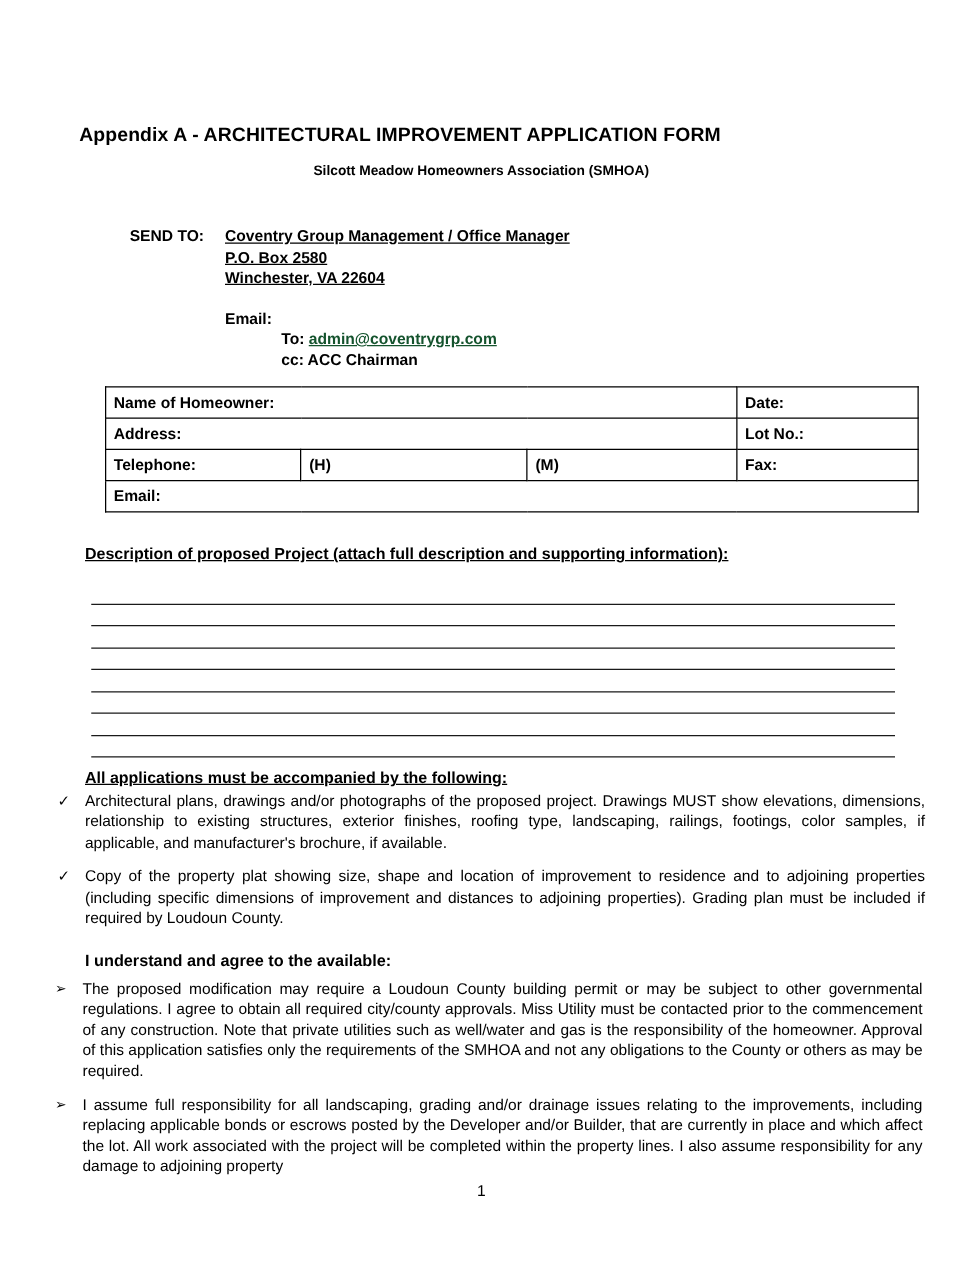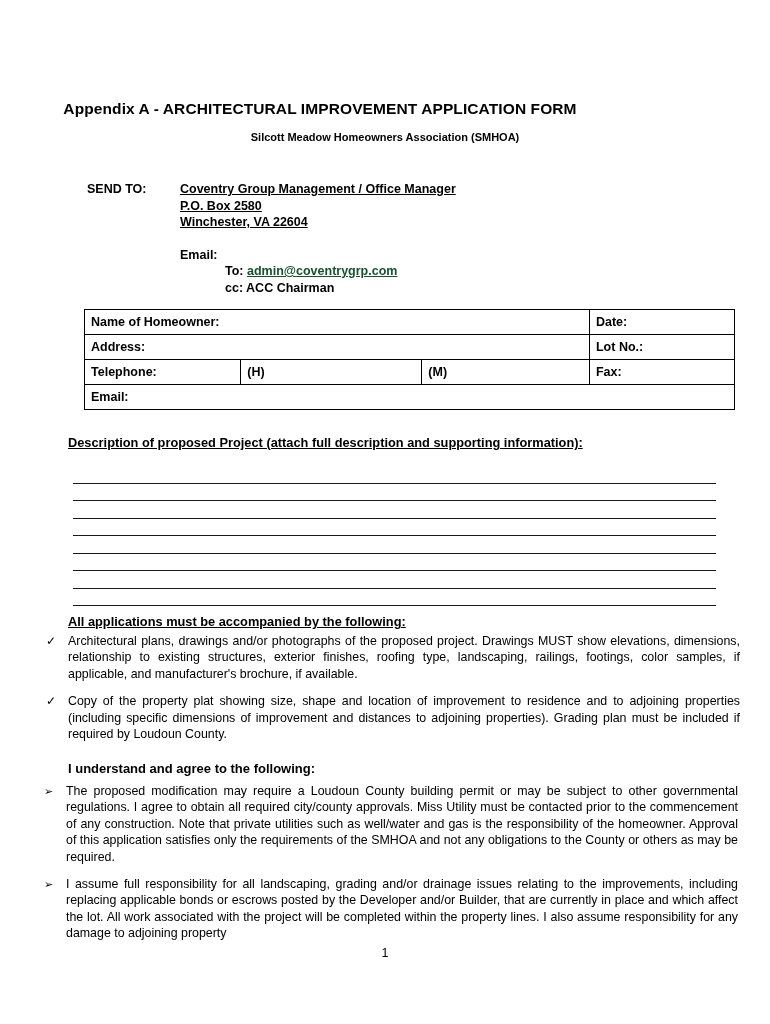--- a/index.html
+++ b/index.html
@@ -47,21 +47,21 @@
   .sendto {
     position: absolute;
     top: 181px;
     left: 87px;
     width: 620px;
     font-size: 12.5px;
     font-weight: bold;
     line-height: 16.5px;
   }
   .sendto-row { display: flex; }
-  .sendto-label { width: 93px; flex: 0 0 93px; }
+  .sendto-label { width: 93px; flex: 0 0 93px; text-align: center; }
   .sendto-lines { flex: 1; text-decoration: underline; }
   .sendto-lines div { white-space: nowrap; }
 
   .email-block {
     margin-top: 16px;
     padding-left: 93px;
     font-size: 12.5px;
     font-weight: bold;
     line-height: 16.5px;
   }
@@ -226,21 +226,21 @@
     <div class="bullet-item">
       <span class="bullet-marker">✓</span>
       <span class="bullet-text last-line-flush">Architectural plans, drawings and/or photographs of the proposed project.  Drawings MUST show elevations, dimensions, relationship to existing structures, exterior finishes, roofing type, landscaping, railings, footings, color samples, if applicable, and manufacturer's brochure, if available.</span>
     </div>
     <div class="bullet-item">
       <span class="bullet-marker">✓</span>
       <span class="bullet-text last-line-flush">Copy of the property plat showing size, shape and location of improvement to residence and to adjoining properties (including specific dimensions of improvement and distances to adjoining properties). Grading plan must be included if required by Loudoun County.</span>
     </div>
   </div>
 
-  <div class="section-heading-plain heading-agree">I understand and agree to the following:</div>
+  <div class="section-heading-plain heading-agree">I understand and agree to the available:</div>
 
   <div class="bullet-list list-agree">
     <div class="bullet-item">
       <span class="bullet-marker arrow">➢</span>
       <span class="bullet-text last-line-flush">The proposed modification may require a Loudoun County building permit or may be subject to other governmental regulations.  I agree to obtain all required city/county approvals.  Miss Utility must be contacted prior to the commencement of any construction. Note that private utilities such as well/water and gas is the responsibility of the homeowner. Approval of this application satisfies only the requirements of the SMHOA and not any obligations to the County or others as may be required.</span>
     </div>
     <div class="bullet-item">
       <span class="bullet-marker arrow">➢</span>
       <span class="bullet-text last-line-flush">I assume full responsibility for all landscaping, grading and/or drainage issues relating to the improvements, including replacing applicable bonds or escrows posted by the Developer and/or Builder, that are currently in place and which affect the lot.  All work associated with the project will be completed within the property lines.  I also assume responsibility for any damage to adjoining property</span>
     </div>

